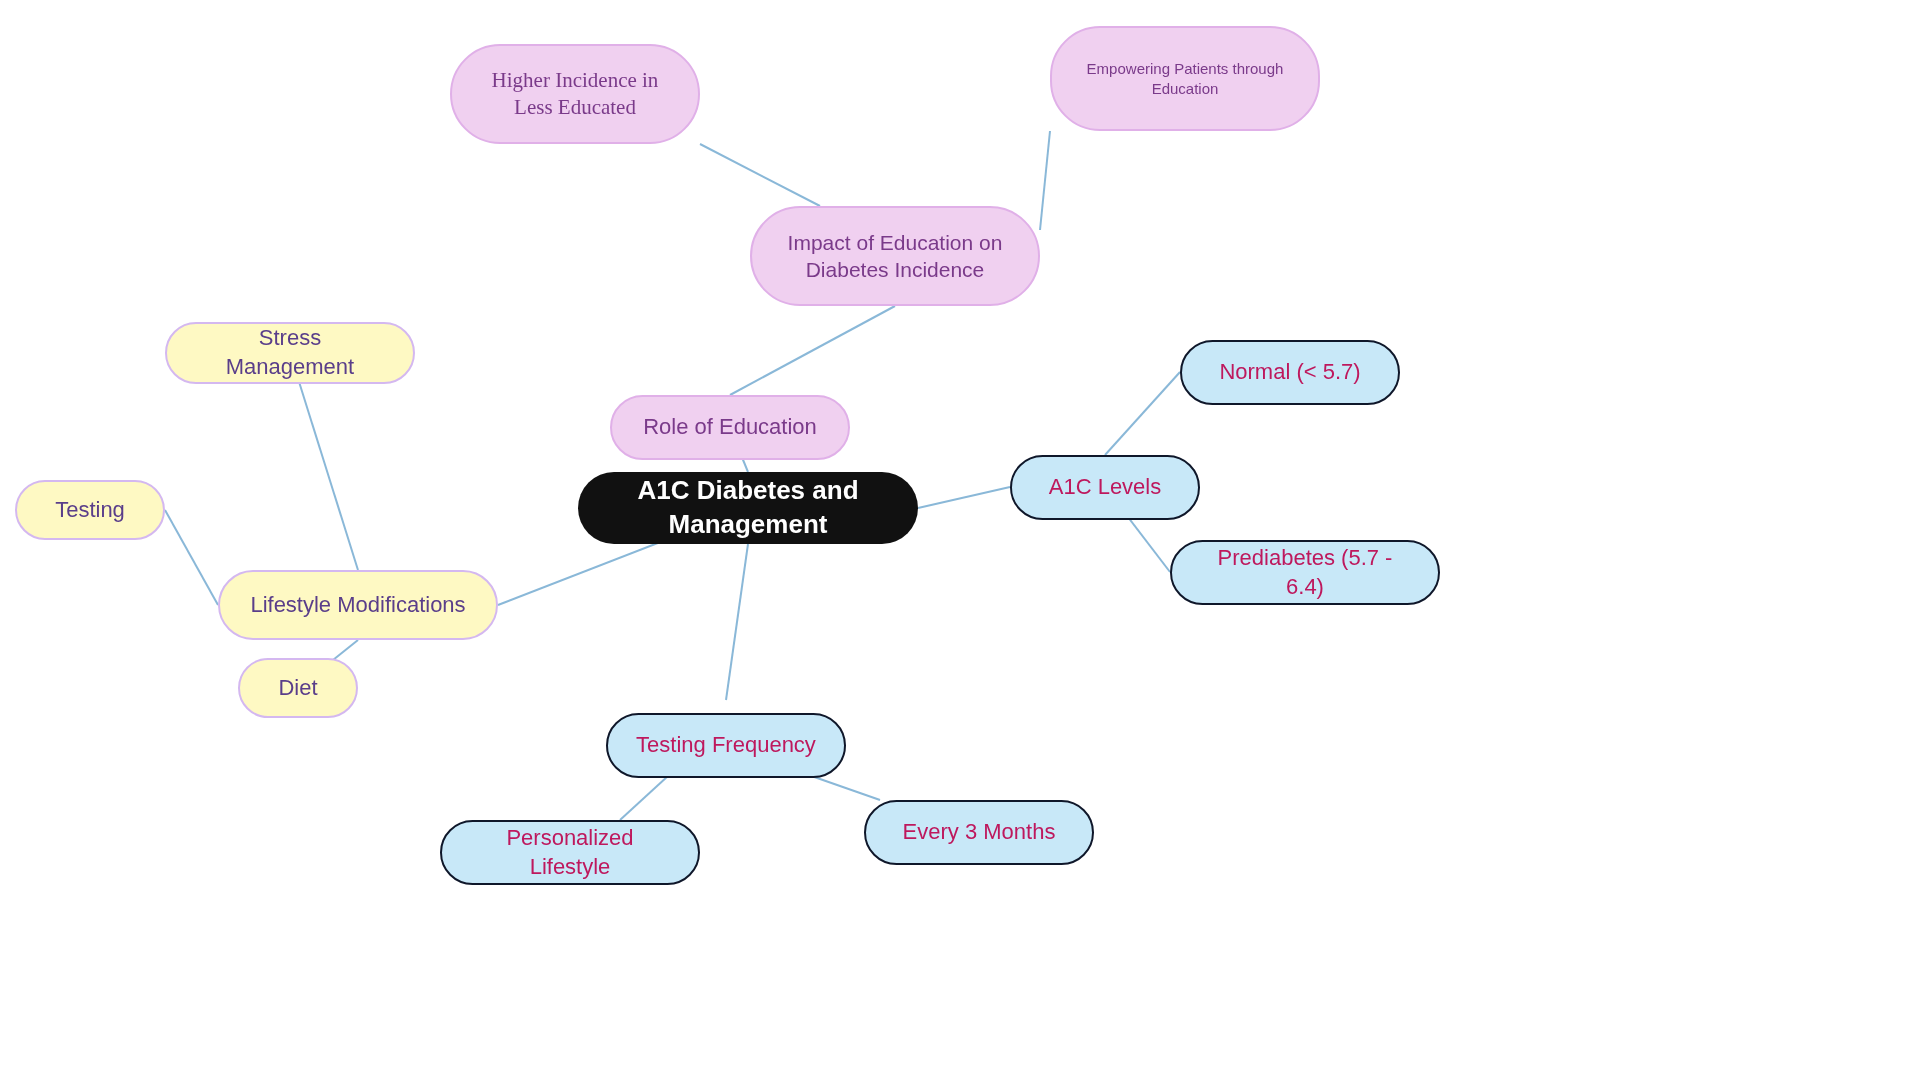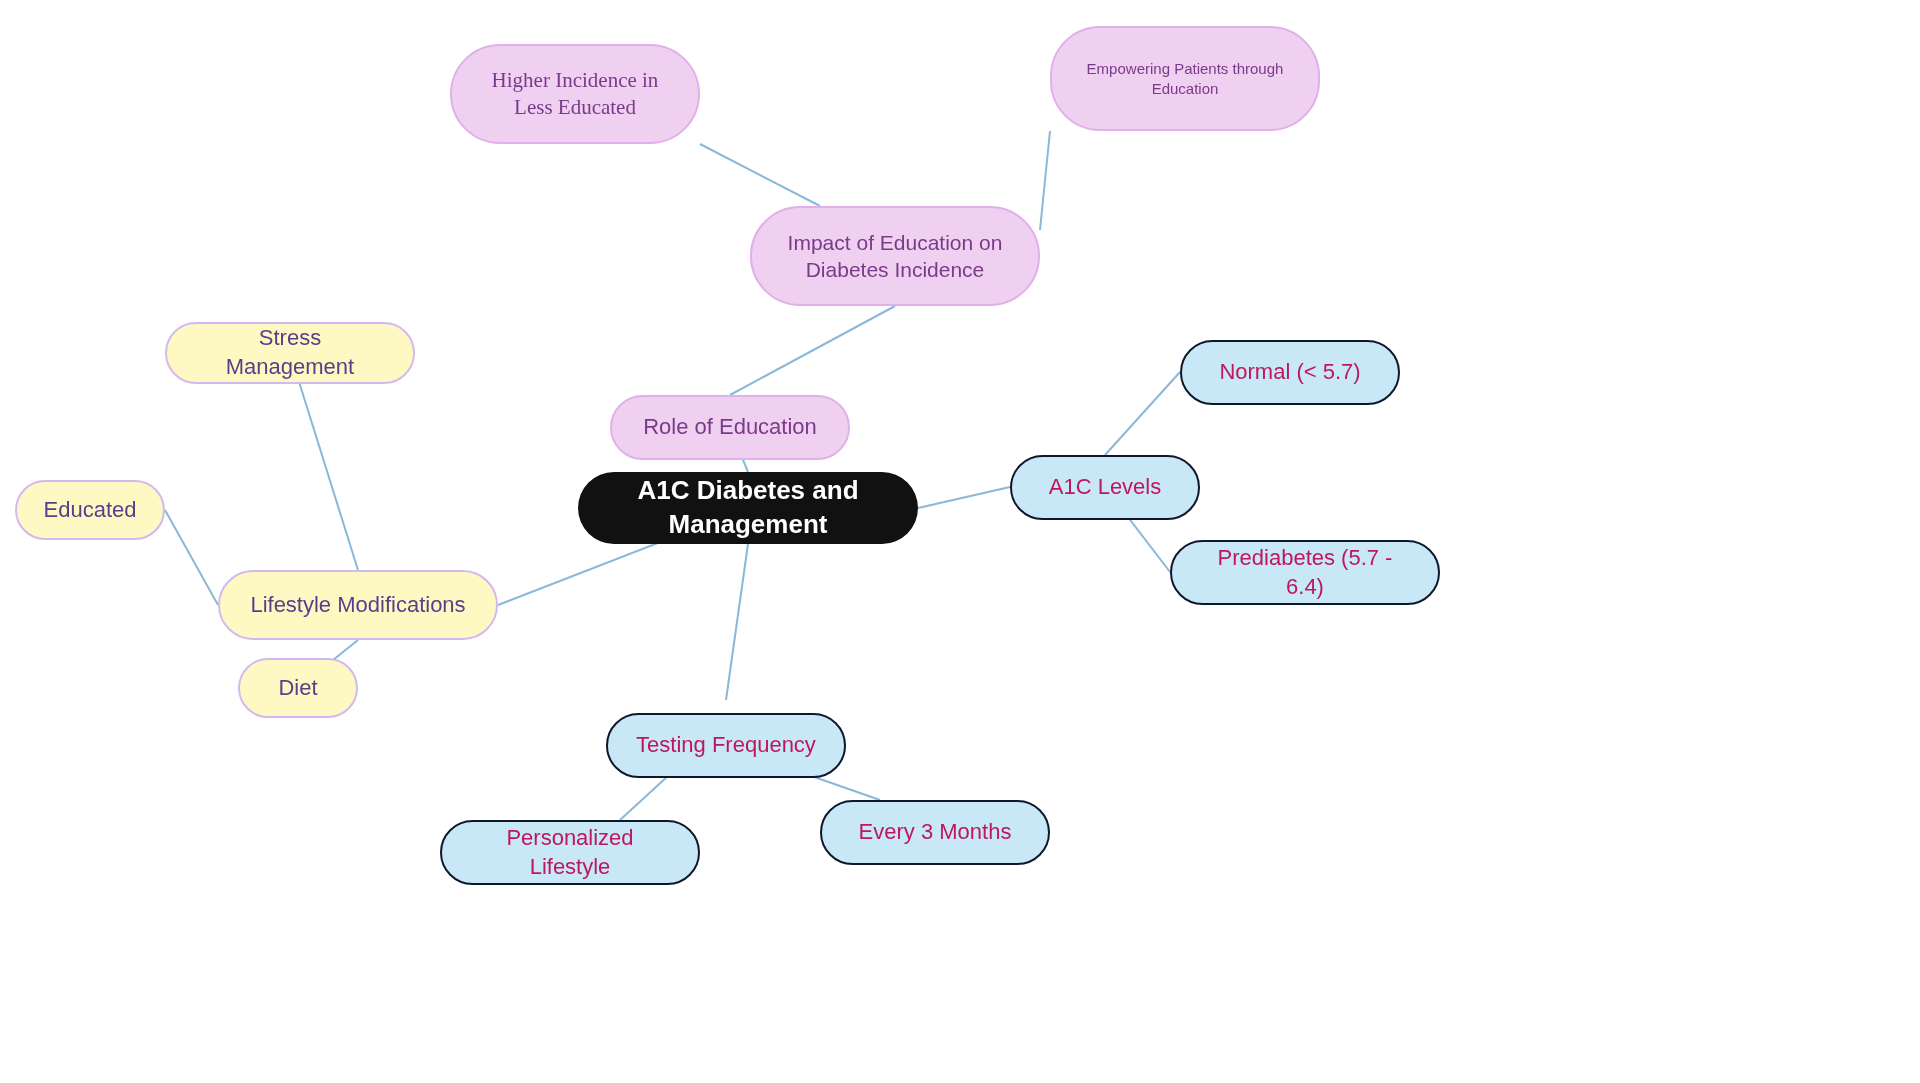--- a/index.html
+++ b/index.html
@@ -90,35 +90,35 @@
 
   <line x1="1105" y1="487" x2="1170" y2="572" stroke="#8ab8d8" stroke-width="2"></line>
 </svg>
 
 <div class="node node-center" style="left:578px; top:472px; width:340px; height:72px;">A1C Diabetes and Management</div>
 
 <div class="node node-purple" style="left:218px; top:570px; width:280px; height:70px;">Lifestyle Modifications</div>
 
 <div class="node node-purple" style="left:165px; top:322px; width:250px; height:62px;">Stress Management</div>
 
-<div class="node node-purple" style="left:15px; top:480px; width:150px; height:60px;">Educated</div>
+<div class="node node-purple" style="left:15px; top:480px; width:150px; height:60px;">Testing</div>
 
 <div class="node node-purple" style="left:238px; top:658px; width:120px; height:60px;">Diet</div>
 
 <div class="node node-pink" style="left:610px; top:395px; width:240px; height:65px;">Role of Education</div>
 
 <div class="node node-pink" style="left:750px; top:206px; width:290px; height:100px; font-size:21px;">Impact of Education on Diabetes Incidence</div>
 
 <div class="node node-pink" style="left:450px; top:44px; width:250px; height:100px; font-size:21px;font-family:Liberation Serif, serif;">Higher Incidence in Less Educated</div>
 
 <div class="node node-pink" style="left:1050px; top:26px; width:270px; height:105px; font-size:15px;">Empowering Patients through Education</div>
 
 <div class="node node-blue" style="left:606px; top:713px; width:240px; height:65px;">Testing Frequency</div>
 
 <div class="node node-blue" style="left:440px; top:820px; width:260px; height:65px;">Personalized Lifestyle</div>
 
-<div class="node node-blue" style="left:820px; top:800px; width:230px; height:65px;">Every 3 Months</div>
+<div class="node node-blue" style="left:864px; top:800px; width:230px; height:65px;">Every 3 Months</div>
 
 <div class="node node-blue" style="left:1010px; top:455px; width:190px; height:65px;">A1C Levels</div>
 
 <div class="node node-blue" style="left:1180px; top:340px; width:220px; height:65px;">Normal (&lt; 5.7)</div>
 
 <div class="node node-blue" style="left:1170px; top:540px; width:270px; height:65px;">Prediabetes (5.7 - 6.4)</div>
 
 </body></html>

